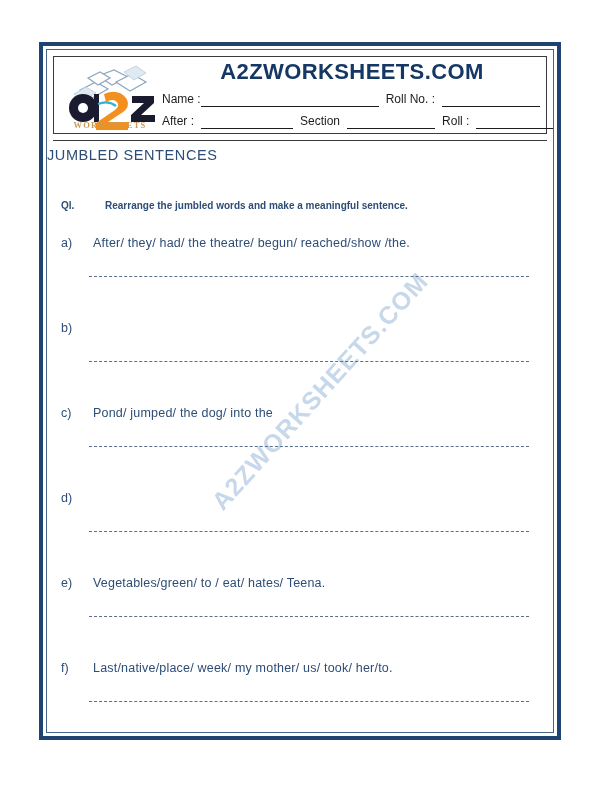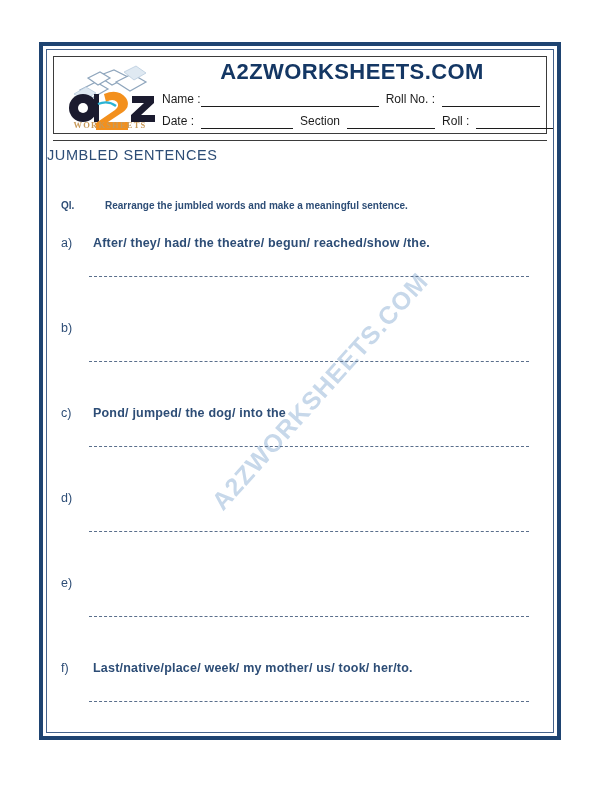--- a/index.html
+++ b/index.html
@@ -189,21 +189,20 @@
   }
   .q-text {
     position: absolute;
     left: 46px;
     right: 16px;
     top: 0;
     font-size: 12.5px;
     color: #2d4d76;
     letter-spacing: 0.2px;
     font-family: "Liberation Sans", sans-serif;
-    font-weight: bold;
   }
   .q-answer-line {
     position: absolute;
     left: 42px;
     right: 24px;
     top: 40px;
     height: 0;
     border-top: 1px dashed #5a6f8c;
   }
 </style>
@@ -250,21 +249,21 @@
       <div class="field-row" id="row-name">
         <span class="field-label">Name :</span>
         <span class="field-rule" id="f-name-rule"></span>
         <span class="sp"></span>
         <span class="field-label">Roll No. :</span>
         <span class="sp"></span>
         <span class="field-rule" id="f-roll-rule"></span>
       </div>
 
       <div class="field-row" id="row-class">
-        <span class="field-label">Date :</span>
+        <span class="field-label">After :</span>
         <span class="sp"></span>
         <span class="field-rule" id="f-class-rule"></span>
         <span class="sp"></span>
         <span class="field-label">Section</span>
         <span class="sp"></span>
         <span class="field-rule" id="f-section-rule"></span>
         <span class="sp"></span>
         <span class="field-label">Roll :</span>
         <span class="sp"></span>
         <span class="field-rule" id="f-date-rule"></span>
@@ -298,20 +297,21 @@
         <span class="q-answer-line"></span>
       </div>
 
       <div class="q-item">
         <span class="q-letter">d)</span>
         <span class="q-answer-line"></span>
       </div>
 
       <div class="q-item">
         <span class="q-letter">e)</span>
+        <span class="q-text">Vegetables/green/ to / eat/ hates/ Teena.</span>
         <span class="q-answer-line"></span>
       </div>
 
       <div class="q-item">
         <span class="q-letter">f)</span>
         <span class="q-text">Last/native/place/ week/ my mother/ us/ took/ her/to.</span>
         <span class="q-answer-line"></span>
       </div>
 
     </div>

